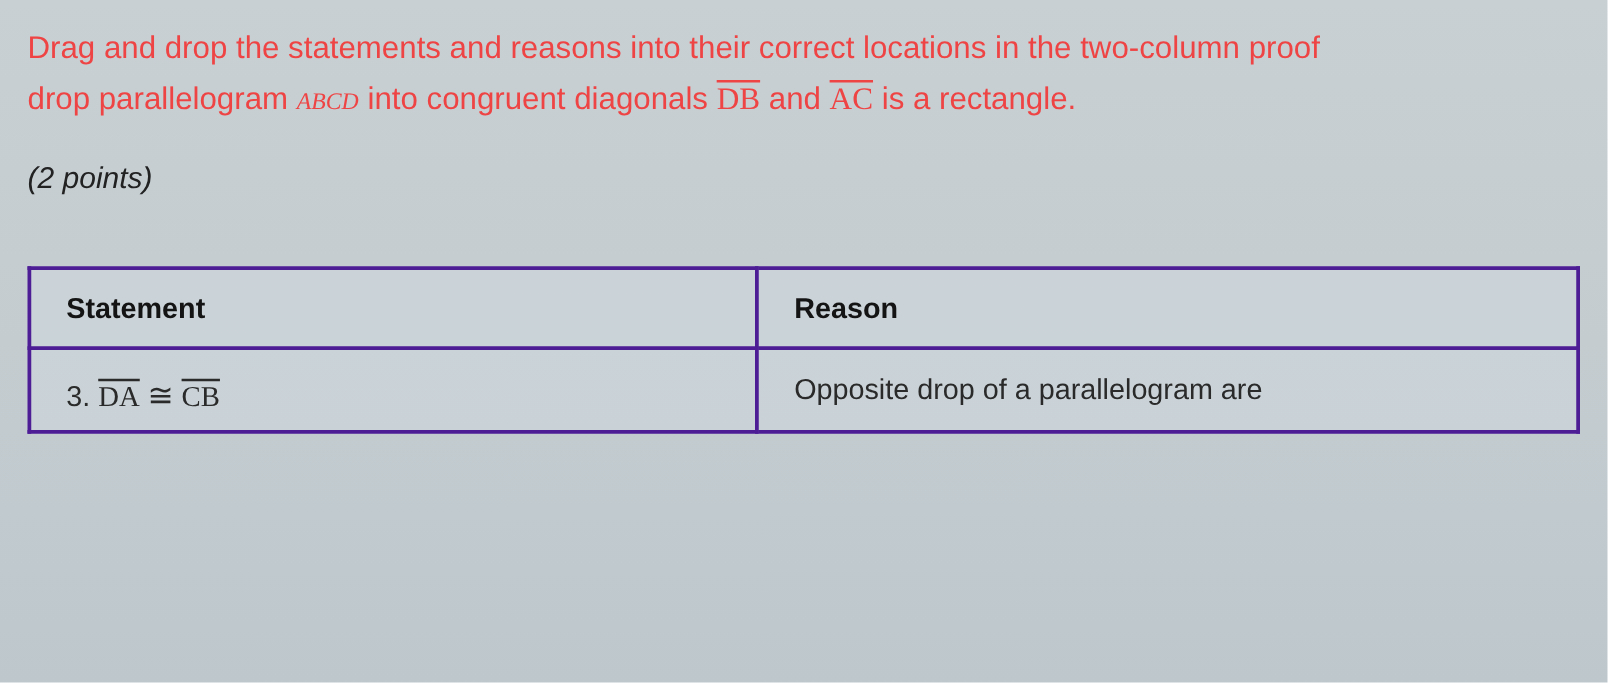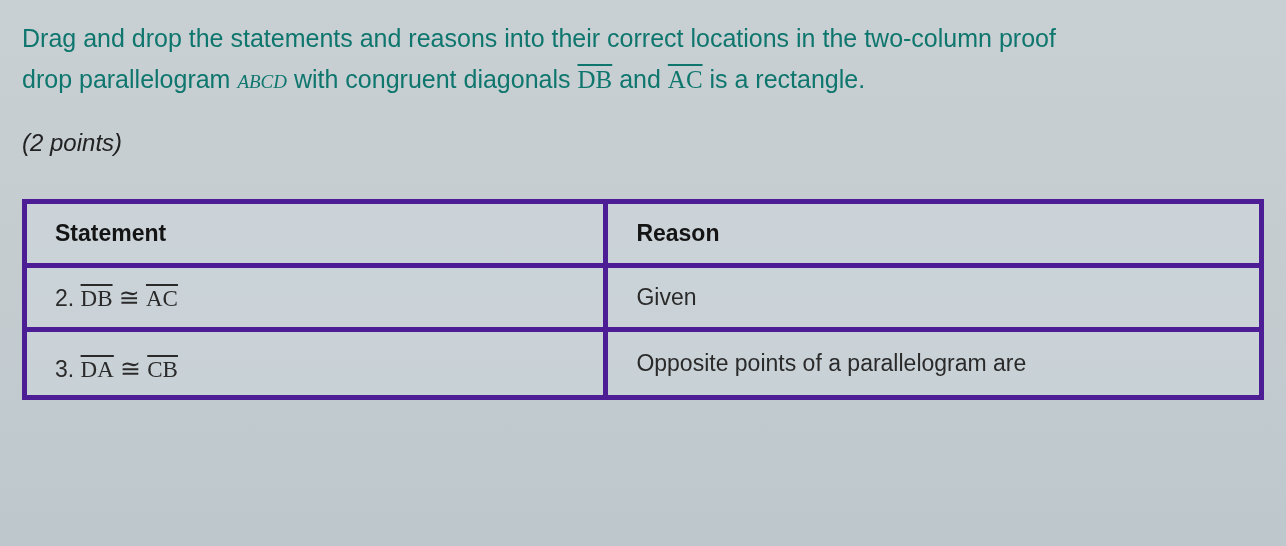--- a/index.html
+++ b/index.html
@@ -11,47 +11,47 @@
       width: 1286px;
       height: 546px;
       background: linear-gradient(to bottom, #c8d0d4 0%, #c4ccd0 50%, #bec8cc 100%);
       font-family: Arial, Helvetica, sans-serif;
       color: #1a1a1a;
       overflow: hidden;
       padding: 18px 22px;
     }
     .instructions {
       font-size: 25px;
-      color: #0f766e;
+      color: #ef4444;
       line-height: 1.65;
       margin-bottom: 28px;
     }
     .math-italic {
       font-family: 'Times New Roman', Times, serif;
       font-style: italic;
       font-size: 19px;
     }
     .overbar {
       text-decoration: overline;
       text-decoration-thickness: 1.5px;
       font-family: 'Times New Roman', Times, serif;
     }
     .points {
       font-size: 24px;
       font-style: italic;
       color: #222;
-      margin-bottom: 42px;
+      margin-bottom: 56px;
     }
     .proof-table {
       width: 100%;
       border-collapse: collapse;
       background: rgba(216, 224, 228, 0.35);
     }
     .proof-table td, .proof-table th {
-      border: 5px solid #4c1d95;
+      border: 3px solid #4c1d95;
       padding: 12px 28px;
       font-size: 23px;
       text-align: left;
       vertical-align: middle;
       height: 64px;
     }
     .proof-table th {
       font-weight: bold;
       color: #141414;
     }
@@ -71,39 +71,33 @@
     }
     .row-cut {
       border-bottom: none;
     }
   </style>
 </head>
 <body>
 
 <div class="instructions">
   <span>Drag and drop the statements and reasons into their correct locations in the two-column proof</span><br>
-  <span>drop parallelogram </span><span class="math-italic">ABCD</span><span> with congruent diagonals </span><span class="overbar">DB</span><span> and </span><span class="overbar">AC</span><span> is a rectangle.</span>
+  <span>drop parallelogram </span><span class="math-italic">ABCD</span><span> into congruent diagonals </span><span class="overbar">DB</span><span> and </span><span class="overbar">AC</span><span> is a rectangle.</span>
 </div>
 
 <div class="points">(2 points)</div>
 
 <table class="proof-table">
   <thead>
     <tr>
       <th class="col-statement">Statement</th>
       <th class="col-reason">Reason</th>
     </tr>
   </thead>
   <tbody>
     <tr>
-      <td class="col-statement">
-        <span>2. </span><span class="overbar">DB</span><span class="cong"> ≅ </span><span class="overbar">AC</span>
-      </td>
-      <td class="col-reason">Given</td>
-    </tr>
-    <tr>
       <td class="col-statement row-cut" style="padding-top:22px;">
         <span>3. </span><span class="overbar">DA</span><span class="cong"> ≅ </span><span class="overbar">CB</span>
       </td>
-      <td class="col-reason row-cut">Opposite points of a parallelogram are</td>
+      <td class="col-reason row-cut">Opposite drop of a parallelogram are</td>
     </tr>
   </tbody>
 </table>
 
 </body></html>

